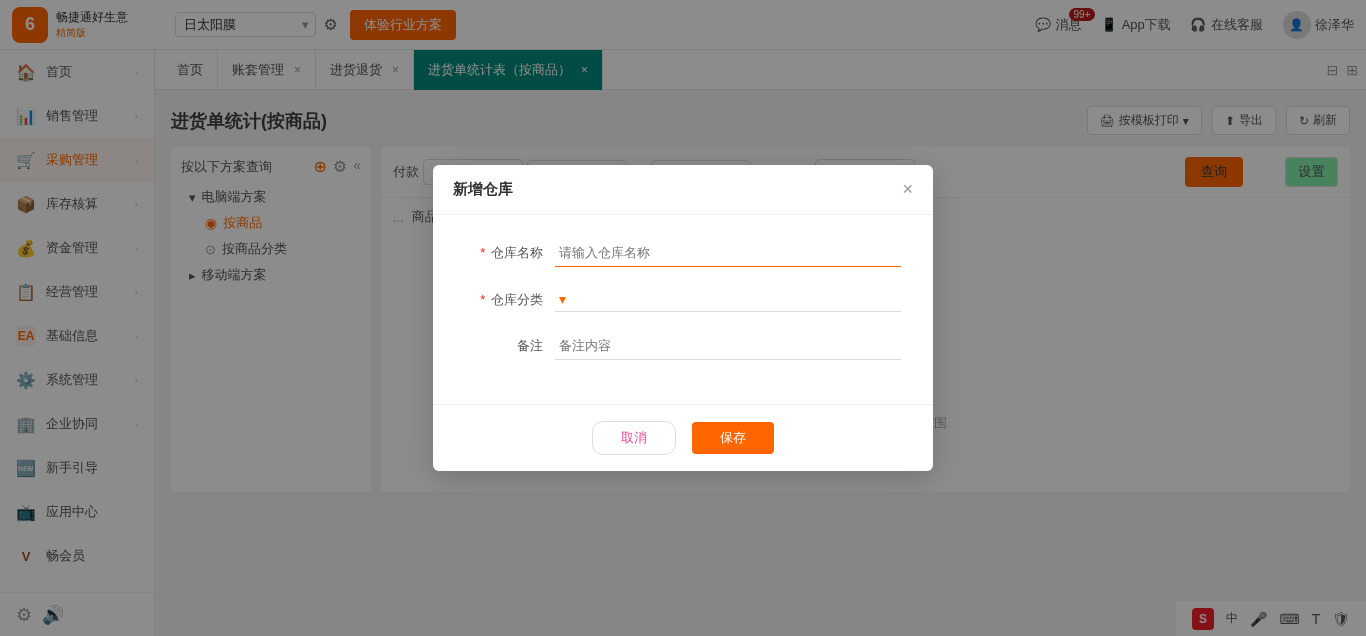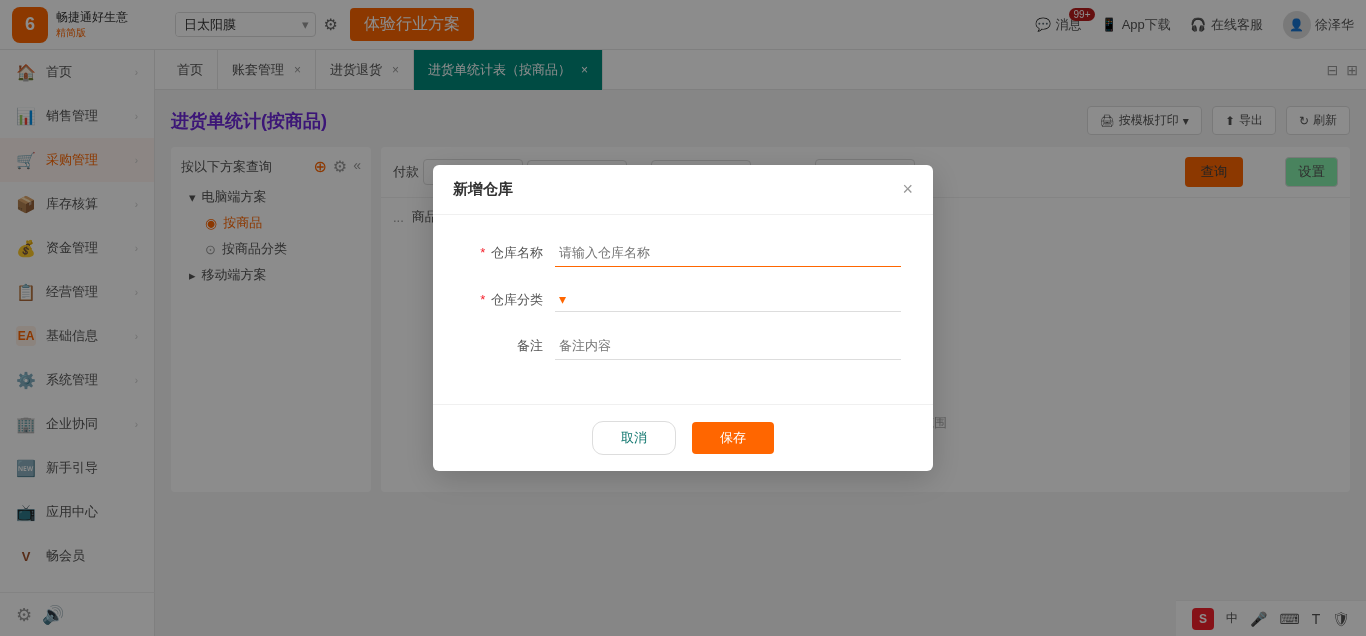--- a/index.html
+++ b/index.html
@@ -53,21 +53,21 @@
       font-size: 16px;
     }
     .header-trial-btn {
       margin-left: 12px;
       background: #ff6600;
       color: #fff;
       border: none;
       border-radius: 4px;
       padding: 6px 14px;
       cursor: pointer;
-      font-size: 16px;
+      font-size: 13px;
     }
     .header-right {
       margin-left: auto;
       display: flex;
       align-items: center;
       gap: 20px;
     }
     .header-right-item {
       display: flex; align-items: center; gap: 4px;
       color: #555; font-size: 13px; cursor: pointer;
@@ -168,21 +168,21 @@
       overflow: auto;
       padding: 16px;
     }
 
     
     .page-header {
       display: flex; align-items: center; justify-content: space-between;
       margin-bottom: 12px;
     }
     .page-title {
-      font-size: 18px; font-weight: bold; color: #6d28d9;
+      font-size: 18px; font-weight: bold; color: #404040;
     }
     .page-actions {
       display: flex; gap: 10px; align-items: center;
     }
     .btn-action {
       border: 1px solid #ddd;
       background: #fff;
       border-radius: 4px;
       padding: 5px 12px;
       cursor: pointer;
@@ -333,21 +333,21 @@
       padding: 16px 20px;
       border-top: 1px solid #f0f0f0;
     }
     .btn-cancel {
       border: 1px solid #ddd;
       background: #fff;
       border-radius: 11px;
       padding: 7px 28px;
       cursor: pointer;
       font-size: 13px;
-      color: #0f766e;
+      color: #ec4899;
     }
     .btn-save {
       background: #ff6600;
       color: #fff;
       border: none;
       border-radius: 4px;
       padding: 7px 28px;
       cursor: pointer;
       font-size: 13px;
     }

